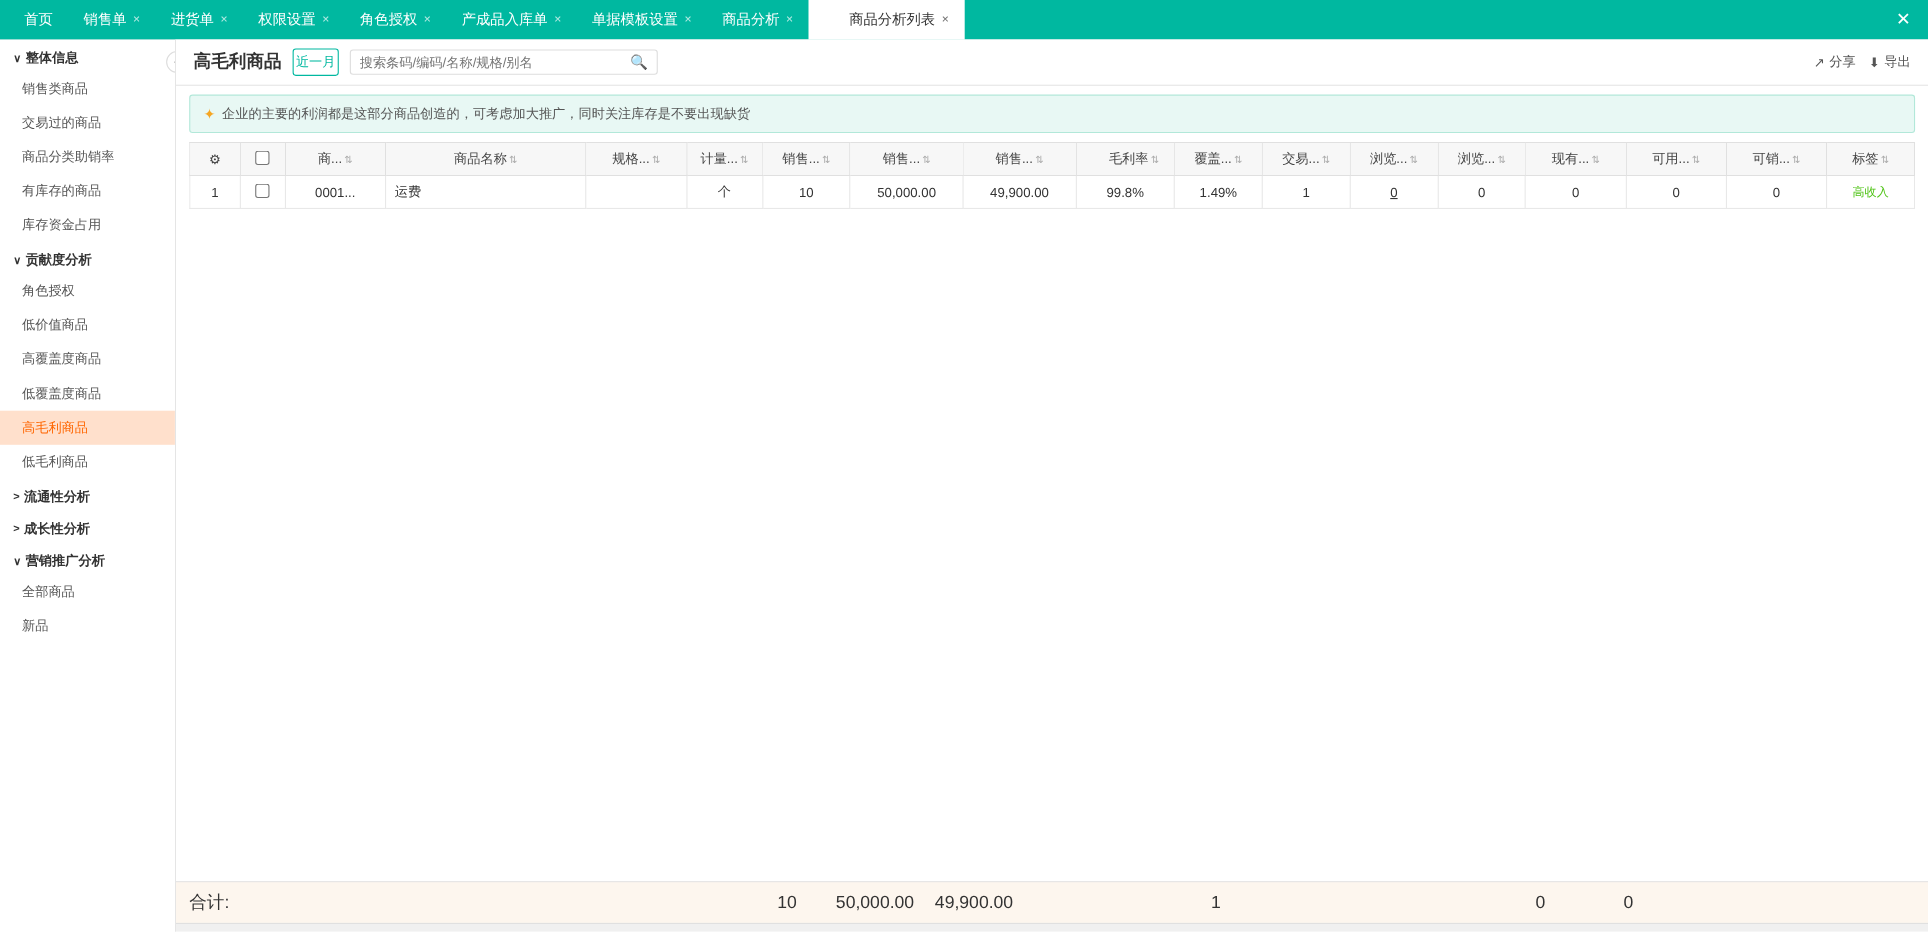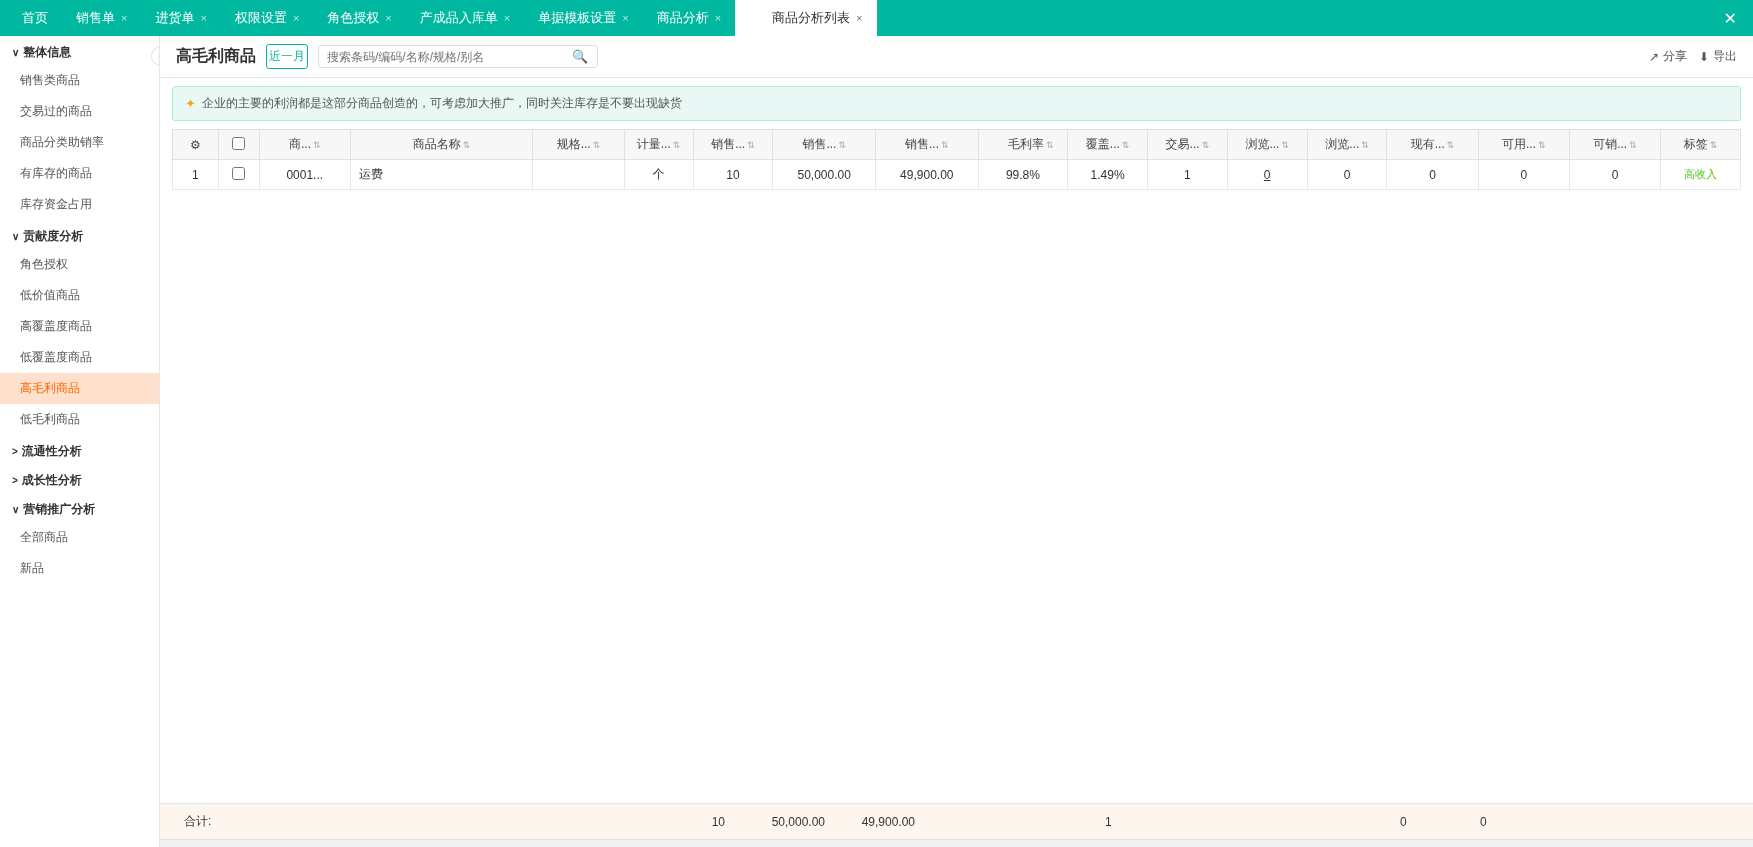--- a/index.html
+++ b/index.html
@@ -214,22 +214,22 @@
       white-space: nowrap;
     }
     .tag-high { color: #52c41a; font-size: 11px; }
 
     
     .footer-row {
       display: flex;
       align-items: center;
       background: #fdf6ee;
       border-top: 1px solid #e5e5e5;
-      padding: 8px 24px;
-      font-size: 12px;
+      padding: 8px 12px;
+      font-size: 16px;
       color: #333;
       min-height: 36px;
       margin-top: 12px;
     }
     .footer-label { margin-right: 16px; font-weight: 500; }
 
     
     .bottom-scrollbar {
       height: 8px;
       background: #f0f0f0;

